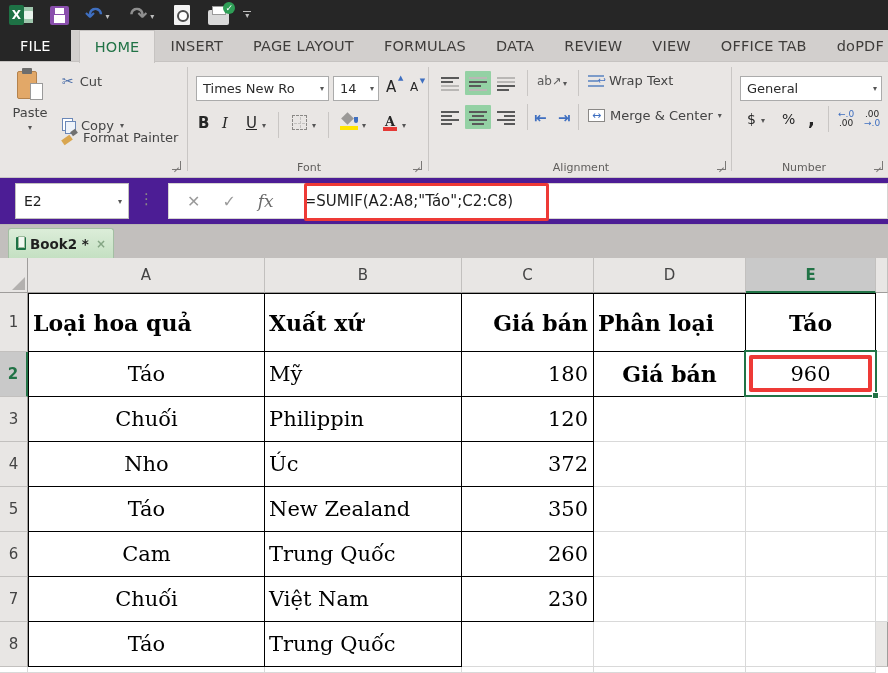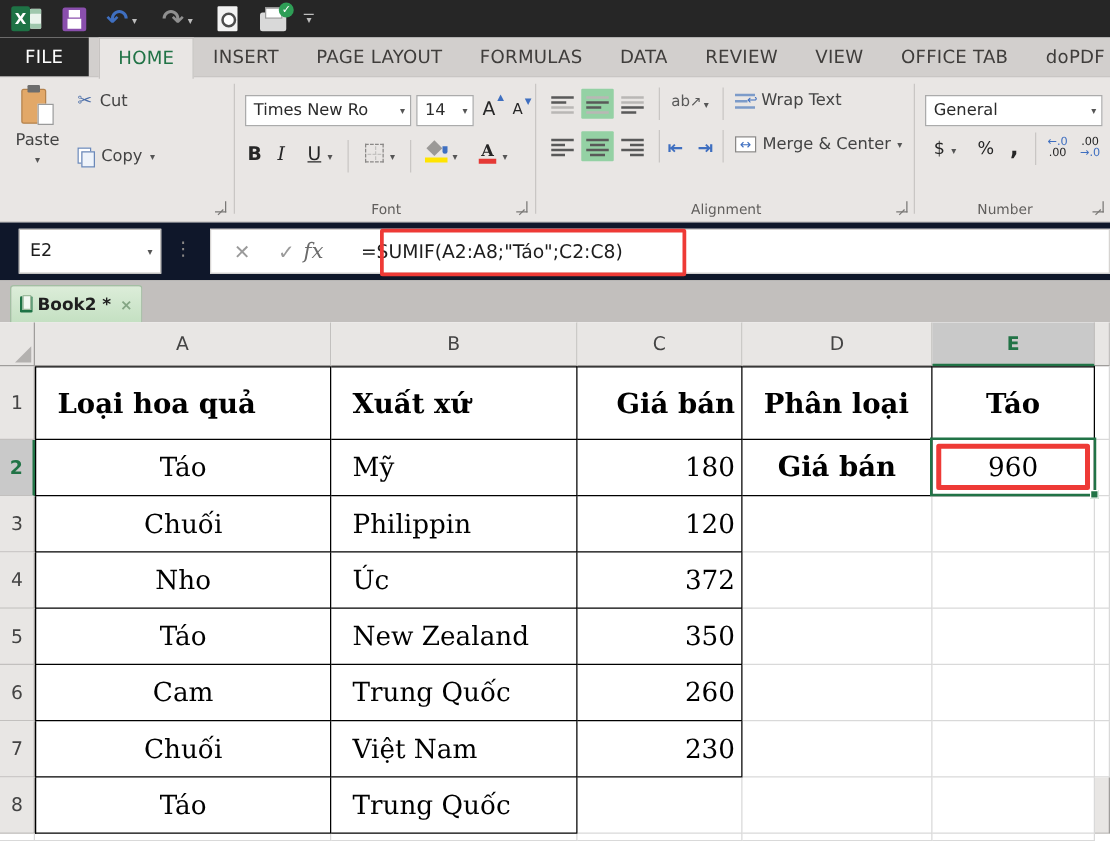--- a/index.html
+++ b/index.html
@@ -94,29 +94,29 @@
   .wrap-ic{width:16px;height:14px;position:relative;background:linear-gradient(#7c9bc9,#7c9bc9) 0 1px/16px 2px no-repeat,linear-gradient(#7c9bc9,#7c9bc9) 0 6px/10px 2px no-repeat,linear-gradient(#7c9bc9,#7c9bc9) 0 11px/16px 2px no-repeat}
   .wrap-ic .arr{position:absolute;right:-2px;top:1px;color:#3f6fc0;font-size:10px}
   .merge-ic{width:17px;height:13px;border:1px solid #8a8886;display:flex;align-items:center;justify-content:center;color:#3f6fc0;font-size:11px;background:#fff}
 
   
   .numsym{position:absolute;font-size:14px;color:#262626}
   .dec{position:absolute;display:flex;flex-direction:column;font-size:9px;line-height:9px;color:#262626;text-align:center}
   .dec .blue{color:#3f6fc0}
 
   
-  .fbar{left:0;top:178px;width:888px;height:47px;background:#0f172a;border-bottom:1px solid #b8b6b4}
+  .fbar{left:0;top:178px;width:888px;height:47px;background:#4c1d95;border-bottom:1px solid #b8b6b4}
   .namebox{position:absolute;left:15px;top:5px;width:114px;height:36px;background:#fff;border:1px solid #c3c1bf;display:flex;align-items:center;font-size:14px;color:#1d1d1d}
   .namebox .txt{padding-left:8px;flex:1}
   .namebox .car{padding-right:6px;color:#555}
   .vdots{position:absolute;left:139px;top:12px;color:#8a8886;font-size:15px}
   .fxbox{position:absolute;left:168px;top:5px;right:0;height:36px;background:#fff;border:1px solid #d6d4d2;display:flex;align-items:center}
   .fxbox .x{margin-left:18px;color:#9a9a9a;font-size:16px}
   .fxbox .ck{margin-left:22px;color:#9a9a9a;font-size:16px}
-  .fxbox .fx{margin-left:7px;color:#6a6a6a;font-size:17px;font-style:italic;font-family:"DejaVu Serif",serif}
+  .fxbox .fx{margin-left:22px;color:#6a6a6a;font-size:17px;font-style:italic;font-family:"DejaVu Serif",serif}
   .fxbox .formula{margin-left:30px;font-size:15px;color:#1d1d1d;white-space:nowrap}
   .red-box{position:absolute;border:3px solid #ee3a36;border-radius:2px;z-index:8}
 
   
   .tstrip{left:0;top:225px;width:888px;height:33px;background:#c2bfbd}
   .booktab{position:absolute;left:8px;top:3px;width:106px;height:30px;background:linear-gradient(#dcedd9,#c4e0c2);border:1px solid #a3bfa3;border-bottom:none;border-radius:3px 3px 0 0;display:flex;align-items:center;padding:0 7px}
   .booktab .mini{width:15px;height:15px;position:relative;margin-right:5px}
   .booktab .mini .bk{position:absolute;left:0;top:1px;width:10px;height:13px;background:#1e7245;border-radius:1px;color:#fff;font-size:8px;font-weight:bold;text-align:center;line-height:13px}
   .booktab .mini .pg{position:absolute;right:0;top:0;width:7px;height:12px;background:#f2f8f2;border:1px solid #9dbb9d}
   .booktab .lbl{font-size:13.5px;font-weight:bold;color:#1f1f1f;white-space:nowrap}
@@ -130,21 +130,21 @@
   .corner{position:relative;border-right:1px solid #9f9d9b}
   .corner:after{content:"";position:absolute;right:2px;bottom:2px;width:0;height:0;border-left:13px solid transparent;border-bottom:13px solid #b3b1af}
   .rh{background:#e8e6e4;border-right:1px solid #9f9d9b;border-bottom:1px solid #c2c0be;display:flex;align-items:center;justify-content:center;font-size:15px;color:#444}
   .rh.sel{background:#c9c9c9;color:#217346;border-right:2px solid #217346;font-weight:bold}
   .c{display:flex;align-items:center;font-family:"DejaVu Serif","Liberation Serif",serif;font-size:21px;color:#000;border-right:1px solid;border-bottom:1px solid;overflow:hidden;white-space:nowrap}
   .c.b{border-color:#000}
   .c.g{border-color:#d9d9d9}
   .c.bl{border-left:1px solid #000}
   .c.bt{border-top:1px solid #000}
   .c.bold{font-weight:bold;font-size:22px}
-  .al-l{justify-content:flex-start;padding-left:17px}
+  .al-l{justify-content:flex-start;padding-left:4px}
   .al-c{justify-content:center}
   .al-r{justify-content:flex-end;padding-right:5px}
   .selbox{position:absolute;border:2px solid #217346;z-index:5}
   .handle{position:absolute;width:7px;height:7px;background:#217346;border:1px solid #fff;z-index:7}
 </style>
 </head>
 <body>
 
 <div class="abs titlebar">
   <div class="xlogo">
@@ -195,20 +195,24 @@
     <div class="car" style="margin-top:3px">▾</div>
   </div>
   <div class="cliprow" style="top:8px">
     <span class="scis">✂</span>
     <span class="rlbl">Cut</span>
   </div>
   <div class="cliprow" style="top:52px">
     <span class="copyic"></span>
     <span class="rlbl">Copy</span>
     <span class="car">▾</span>
+  </div>
+  <div class="cliprow" style="top:64px">
+    <span class="brushic"></span>
+    <span class="rlbl">Format Painter</span>
   </div>
   <div class="dl" style="left:172px;top:99px"></div>
   <div class="gdiv" style="left:187px"></div>
 
   <div class="combo" style="left:196px;top:14px;width:133px">
     <span class="txt">Times New Ro</span>
       <span class="car">▾</span>
   </div>
   <div class="combo" style="left:333px;top:14px;width:46px">
     <span class="txt">14</span>

